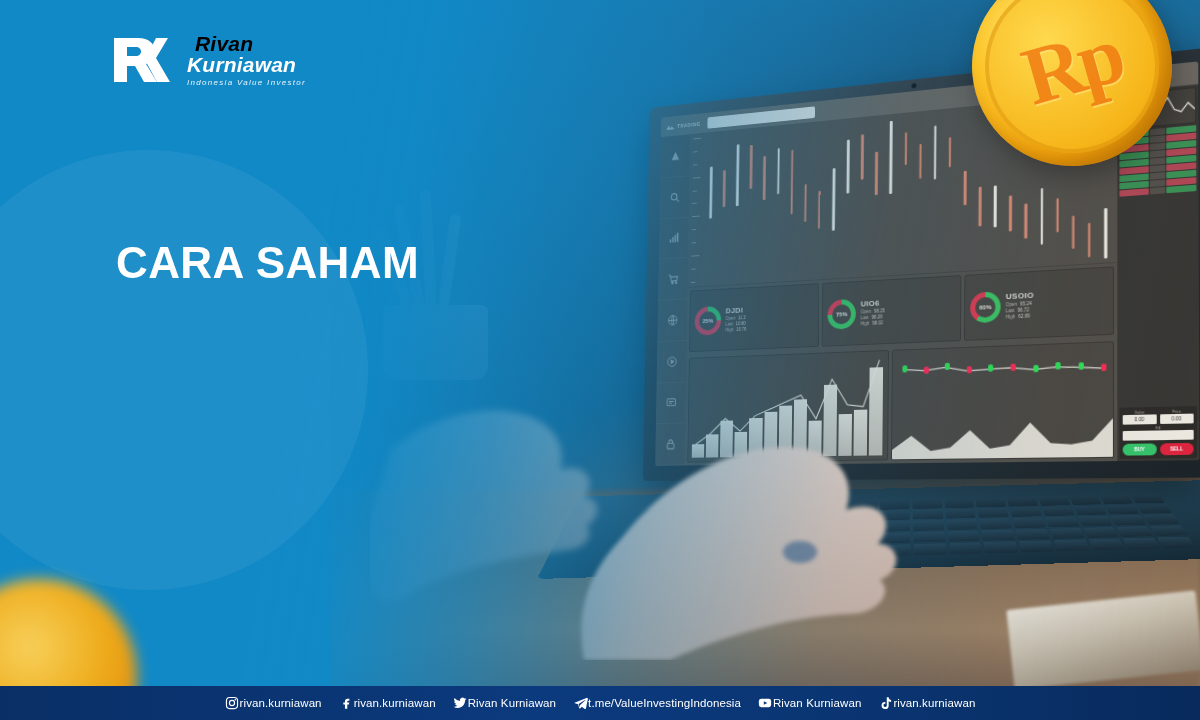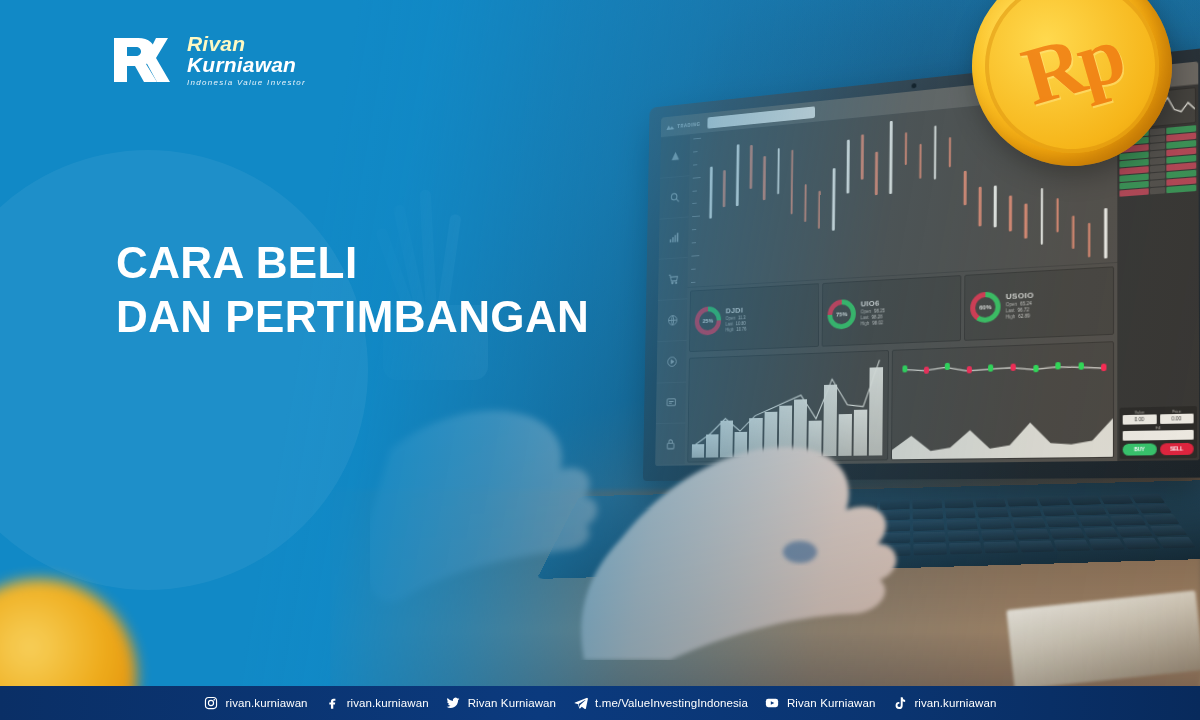--- a/index.html
+++ b/index.html
@@ -182,38 +182,38 @@
   }
   .coin-bl {
     left:-58px; bottom:-54px; width:195px; height:195px;
     background:radial-gradient(circle at 45% 35%, #ffd257 0%, #f6ad16 45%, #e78f07 75%, #cf7a04 100%);
     filter:blur(7px); opacity:.97;
   }
 
   
   .logo { position:absolute; left:112px; top:33px; display:flex; align-items:center; gap:9px; }
   .logo-mark { width:66px; height:52px; }
-  .logo-text .l1 { font-size:21px; font-weight:bold; color:#fef9c3; letter-spacing:.2px; line-height:1.0; font-style:italic; }
+  .logo-text .l1 { font-size:21px; font-weight:bold; color:#000000; letter-spacing:.2px; line-height:1.0; font-style:italic;margin-left:8px; }
   .logo-text .l2 { font-size:21px; font-weight:bold; color:#fff; letter-spacing:.2px; line-height:1.05; font-style:italic; }
   .logo-text .l3 { font-size:8px; color:#eaf4fb; letter-spacing:1.3px; margin-top:2px; font-style:italic; }
 
   
   .headline { position:absolute; left:116px; top:236px; }
   .headline div {
     font-size:44px; font-weight:bold; color:#ffffff; line-height:1.22;
     letter-spacing:.4px; white-space:nowrap;
   }
 
   
   .footer {
     position:absolute; left:0; bottom:0; width:100%; height:34px;
     background:linear-gradient(90deg,#0a2f66 0%, #0b3a7e 45%, #0a3470 75%, #082a5c 100%);
     display:flex; align-items:center; justify-content:center; gap:17px;
   }
-  .soc { display:flex; align-items:center; gap:7px; }
+  .soc { display:flex; align-items:center; }
   .soc .ic { width:15px; height:15px; display:flex; align-items:center; justify-content:center; color:#fff; }
   .soc .ic svg { width:14px; height:14px; fill:#fff; }
   .soc .nm { font-size:11.5px; color:#fff; letter-spacing:.1px; }
 </style>
 </head>
 <body>
 
 <div class="stage">
 
   <div class="photo">
@@ -724,22 +724,21 @@
       <path fill="#ffffff" d="M44 4 h12 l-12 20 14 24 h-13 l-12 -22 Z"></path>
     </svg>
     <div class="logo-text">
       <div class="l1">Rivan</div>
       <div class="l2">Kurniawan</div>
       <div class="l3">Indonesia Value Investor</div>
     </div>
   </div>
 
   <div class="headline">
-    <div>CARA BELI</div>
-    <div>DAN PERTIMBANGAN</div>
+    <div>CARA SAHAM</div>
   </div>
 
   <div class="footer" id="footer">
       <div class="soc">
         <span class="ic">
           <svg viewBox="0 0 24 24">
             <rect x="2.5" y="2.5" width="19" height="19" rx="5.5" fill="none" stroke="#fff" stroke-width="2"></rect>
             <circle cx="12" cy="12" r="4.4" fill="none" stroke="#fff" stroke-width="2"></circle>
             <circle cx="17.6" cy="6.4" r="1.4"></circle>
           </svg>

